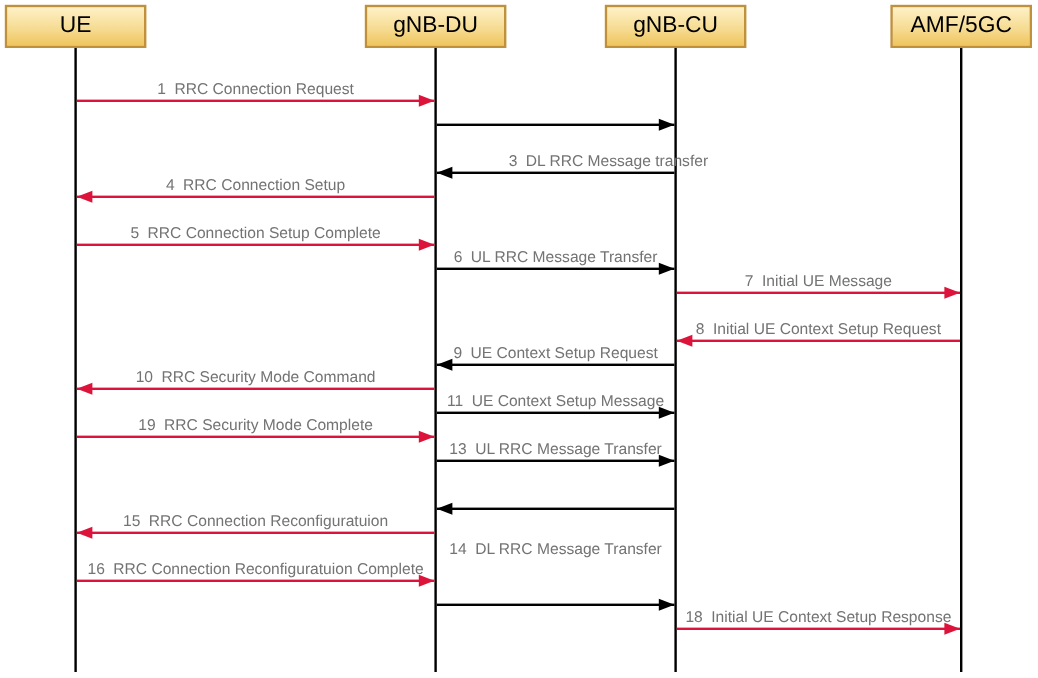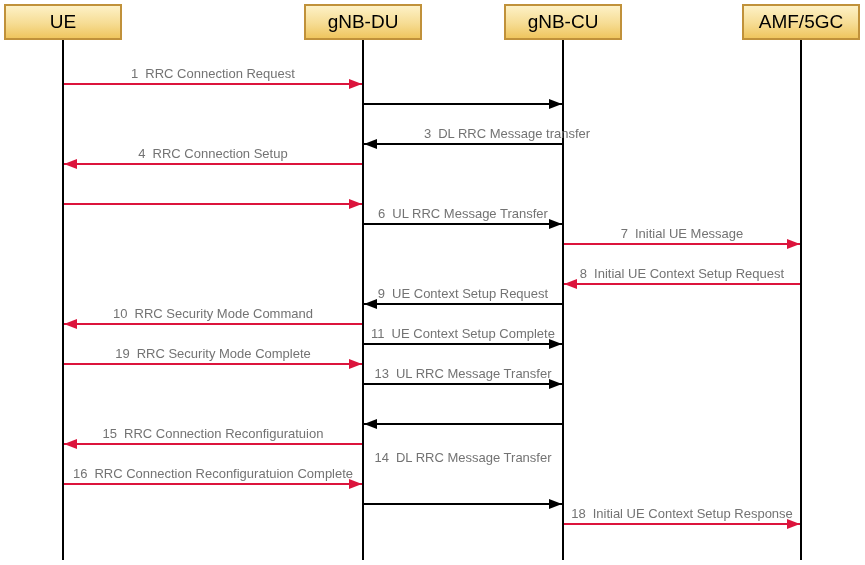--- a/index.html
+++ b/index.html
@@ -82,38 +82,39 @@
     <div class="msg-line" style="left: 364px; width: 198px; top: 103px; background: rgb(0, 0, 0);"></div>
     <div class="arrowhead" style="top: 99px; border-left: 13px solid rgb(0, 0, 0); left: 549px;"></div>
     <div class="msg-line" style="left: 364px; width: 198px; top: 143px; background: rgb(0, 0, 0);"></div>
     <div class="arrowhead" style="top: 139px; border-right: 13px solid rgb(0, 0, 0); left: 364px;"></div>
     <div class="msg-label" style="left: 463px; top: 126px; margin-left: 44px;"><span class="msg-num">3</span><span>DL RRC Message transfer</span></div>
     <div class="msg-line" style="left: 64px; width: 298px; top: 163px; background: rgb(220, 20, 60);"></div>
     <div class="arrowhead" style="top: 159px; border-right: 13px solid rgb(220, 20, 60); left: 64px;"></div>
     <div class="msg-label" style="left: 213px; top: 146px;"><span class="msg-num">4</span><span>RRC Connection Setup</span></div>
     <div class="msg-line" style="left: 64px; width: 298px; top: 203px; background: rgb(220, 20, 60);"></div>
     <div class="arrowhead" style="top: 199px; border-left: 13px solid rgb(220, 20, 60); left: 349px;"></div>
+    <div class="msg-label" style="left: 213px; top: 186px;"><span class="msg-num">5</span><span>RRC Connection Setup Complete</span></div>
     <div class="msg-line" style="left: 364px; width: 198px; top: 223px; background: rgb(0, 0, 0);"></div>
     <div class="arrowhead" style="top: 219px; border-left: 13px solid rgb(0, 0, 0); left: 549px;"></div>
     <div class="msg-label" style="left: 463px; top: 206px;"><span class="msg-num">6</span><span>UL RRC Message Transfer</span></div>
     <div class="msg-line" style="left: 564px; width: 236px; top: 243px; background: rgb(220, 20, 60);"></div>
     <div class="arrowhead" style="top: 239px; border-left: 13px solid rgb(220, 20, 60); left: 787px;"></div>
     <div class="msg-label" style="left: 682px; top: 226px;"><span class="msg-num">7</span><span>Initial UE Message</span></div>
     <div class="msg-line" style="left: 564px; width: 236px; top: 283px; background: rgb(220, 20, 60);"></div>
     <div class="arrowhead" style="top: 279px; border-right: 13px solid rgb(220, 20, 60); left: 564px;"></div>
     <div class="msg-label" style="left: 682px; top: 266px; text-align: center;"><span class="msg-num">8</span><span>Initial UE Context Setup Request</span></div>
     <div class="msg-line" style="left: 364px; width: 198px; top: 303px; background: rgb(0, 0, 0);"></div>
     <div class="arrowhead" style="top: 299px; border-right: 13px solid rgb(0, 0, 0); left: 364px;"></div>
     <div class="msg-label" style="left: 463px; top: 286px;"><span class="msg-num">9</span><span>UE Context Setup Request</span></div>
     <div class="msg-line" style="left: 64px; width: 298px; top: 323px; background: rgb(220, 20, 60);"></div>
     <div class="arrowhead" style="top: 319px; border-right: 13px solid rgb(220, 20, 60); left: 64px;"></div>
     <div class="msg-label" style="left: 213px; top: 306px;"><span class="msg-num">10</span><span>RRC Security Mode Command</span></div>
     <div class="msg-line" style="left: 364px; width: 198px; top: 343px; background: rgb(0, 0, 0);"></div>
     <div class="arrowhead" style="top: 339px; border-left: 13px solid rgb(0, 0, 0); left: 549px;"></div>
-    <div class="msg-label" style="left: 463px; top: 326px;"><span class="msg-num">11</span><span>UE Context Setup Complete</span></div>
+    <div class="msg-label" style="left: 463px; top: 326px;"><span class="msg-num">11</span><span>UE Context Setup Message</span></div>
     <div class="msg-line" style="left: 64px; width: 298px; top: 363px; background: rgb(220, 20, 60);"></div>
     <div class="arrowhead" style="top: 359px; border-left: 13px solid rgb(220, 20, 60); left: 349px;"></div>
     <div class="msg-label" style="left: 213px; top: 346px;"><span class="msg-num">19</span><span>RRC Security Mode Complete</span></div>
     <div class="msg-line" style="left: 364px; width: 198px; top: 383px; background: rgb(0, 0, 0);"></div>
     <div class="arrowhead" style="top: 379px; border-left: 13px solid rgb(0, 0, 0); left: 549px;"></div>
     <div class="msg-label" style="left: 463px; top: 366px;"><span class="msg-num">13</span><span>UL RRC Message Transfer</span></div>
     <div class="msg-line" style="left: 364px; width: 198px; top: 423px; background: rgb(0, 0, 0);"></div>
     <div class="arrowhead" style="top: 419px; border-right: 13px solid rgb(0, 0, 0); left: 364px;"></div>
     <div class="msg-label" style="left: 463px; top: 406px; margin-top: 44px;"><span class="msg-num">14</span><span>DL RRC Message Transfer</span></div>
     <div class="msg-line" style="left: 64px; width: 298px; top: 443px; background: rgb(220, 20, 60);"></div>

